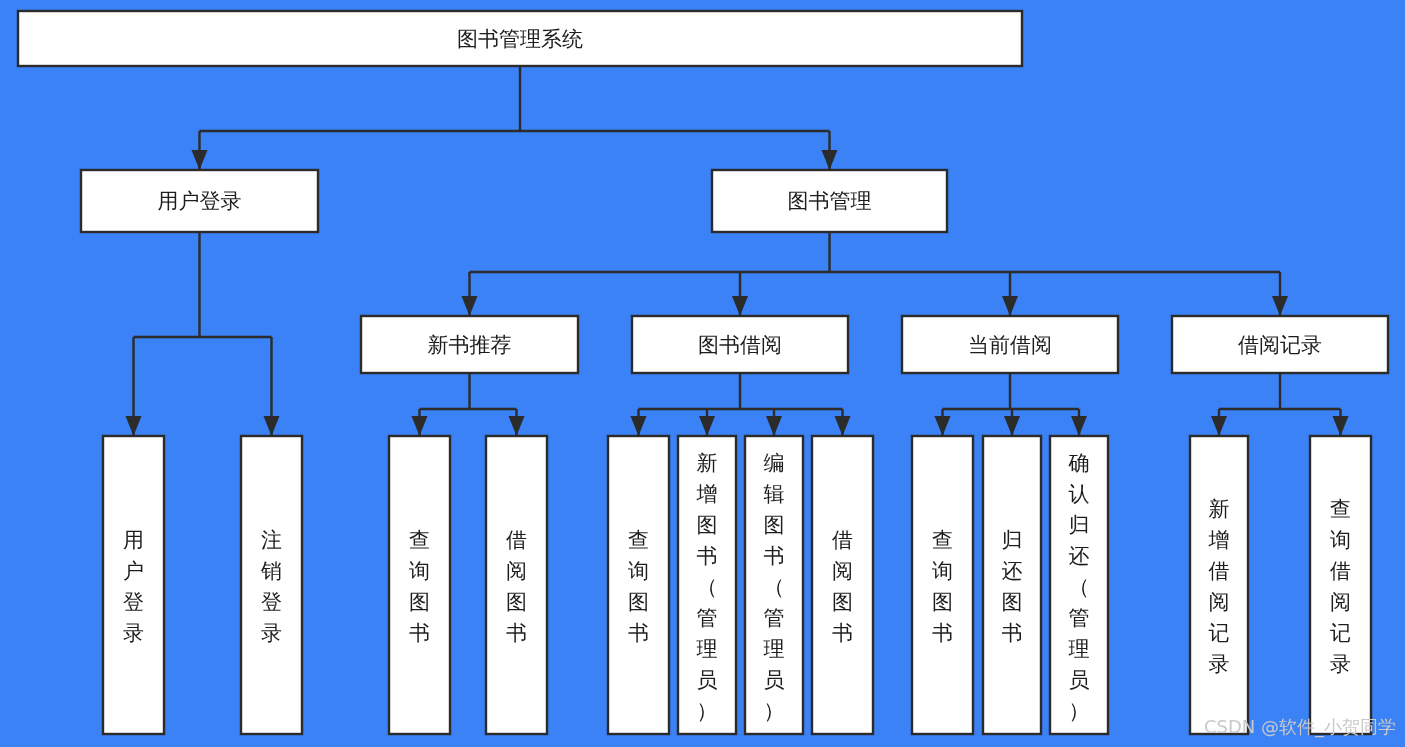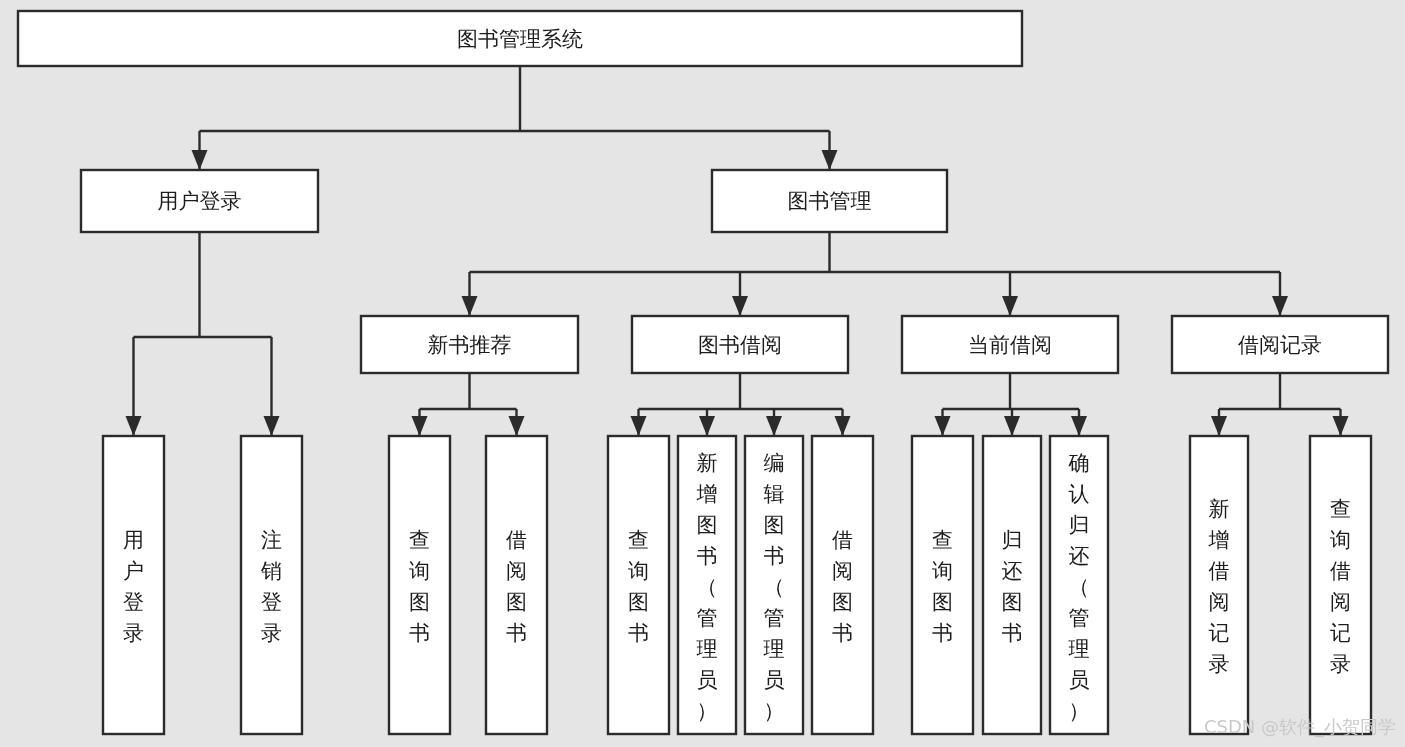--- a/index.html
+++ b/index.html
@@ -8,21 +8,21 @@
     padding: 0;
     background: #ffffff;
   }
   body {
     font-family: "DejaVu Sans", "Liberation Sans", sans-serif;
   }
   #diagram-root {
     position: relative;
     width: 1405px;
     height: 747px;
-    background: #e5e5e5;
+    background: #3b82f6;
     overflow: hidden;
   }
   svg.diagram-canvas {
     position: absolute;
     left: 0;
     top: 0;
     width: 1405px;
     height: 747px;
     display: block;
   }

